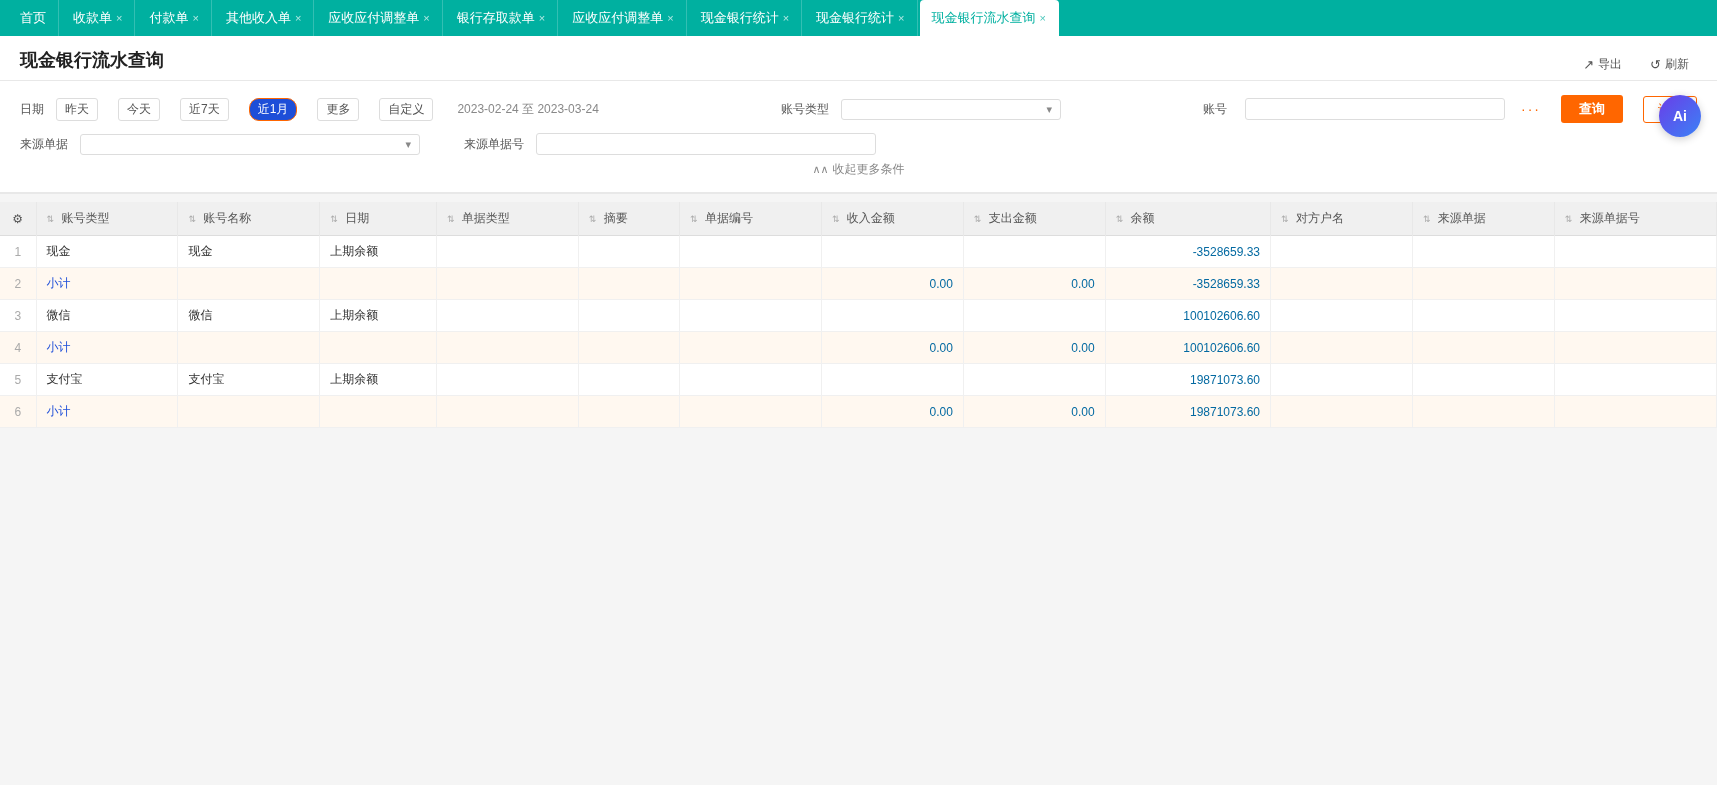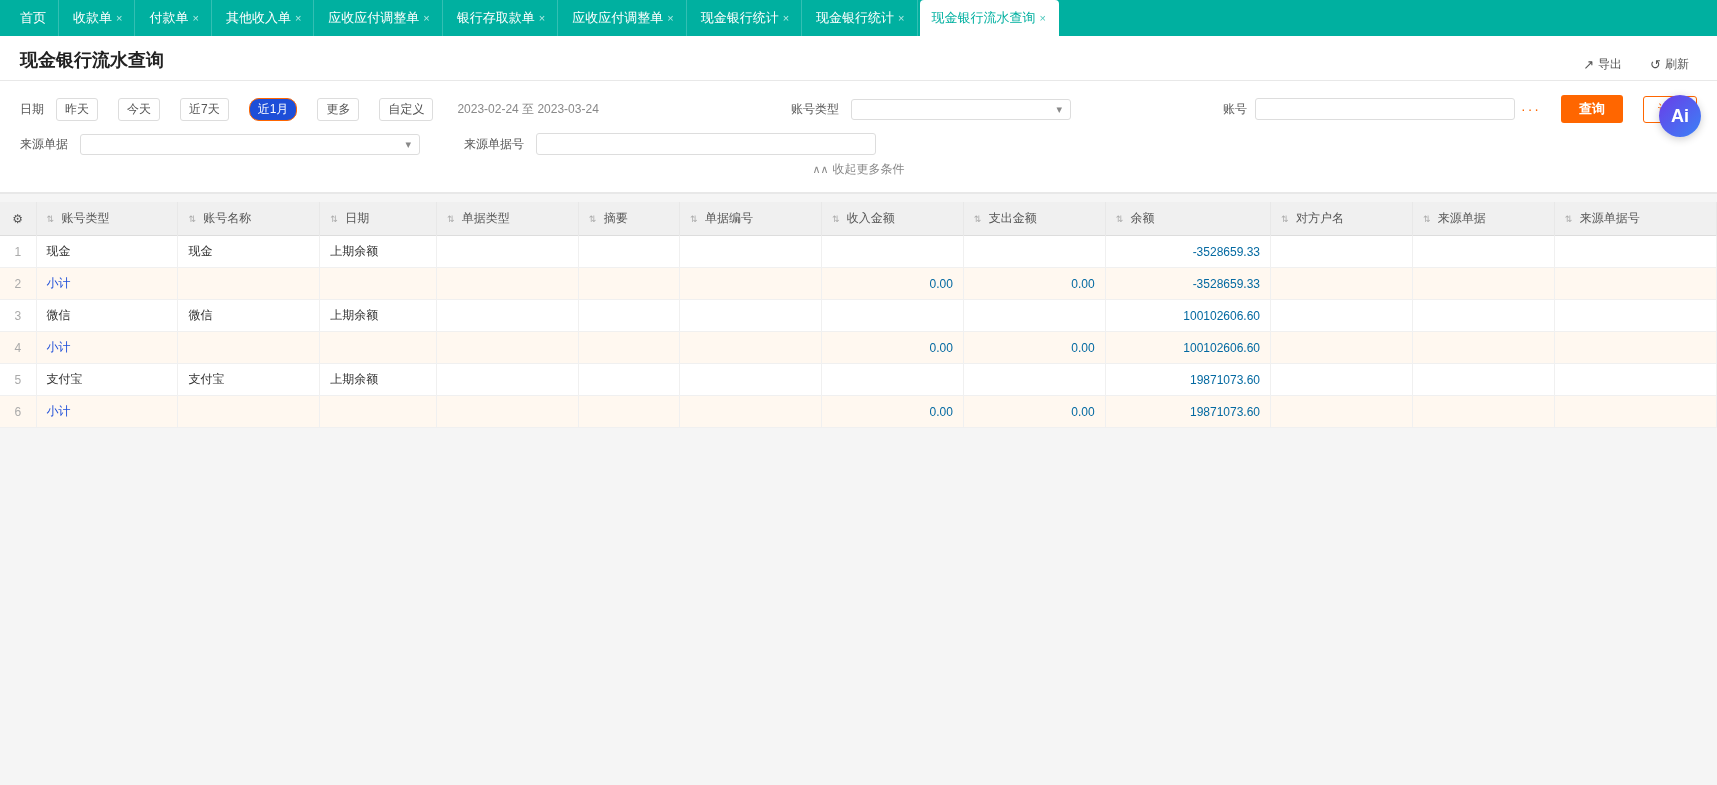--- a/index.html
+++ b/index.html
@@ -239,21 +239,21 @@
       right: 16px;
       top: 95px;
       background: linear-gradient(135deg, #6a3de8, #3b82f6);
       color: white;
       border-radius: 50%;
       width: 42px;
       height: 42px;
       display: flex;
       align-items: center;
       justify-content: center;
-      font-size: 18px;
+      font-size: 14px;
       font-weight: bold;
       cursor: pointer;
       box-shadow: 0 2px 8px rgba(0,0,0,0.2);
     }
 
     .chevron-down { font-size: 11px; color: #888; }
     .double-up { font-size: 11px; }
   </style>
 </head>
 <body>
@@ -335,21 +335,21 @@
     <div style="display:flex;align-items:center;gap:6px;margin-left:40px;">
       <span class="filter-label">账号类型</span>
       <div class="filter-select" style="min-width:220px;">
         <span class="filter-select-text"></span>
         <span class="chevron-down">▾</span>
       </div>
     </div>
 
     <div style="flex:1;"></div>
 
-    <div style="display:flex;align-items:center;gap:2px;">
+    <div style="display:flex;align-items:center;gap:12px;">
       <span class="filter-label">账号</span>
       <input class="filter-input" style="min-width: 260px;">
       <span class="more-dots">···</span>
     </div>
 
     <button class="btn-query">查询</button>
     <button class="btn-settings">设置</button>
   </div>
 
   <div class="filter-row" style="margin-bottom:2px;">

